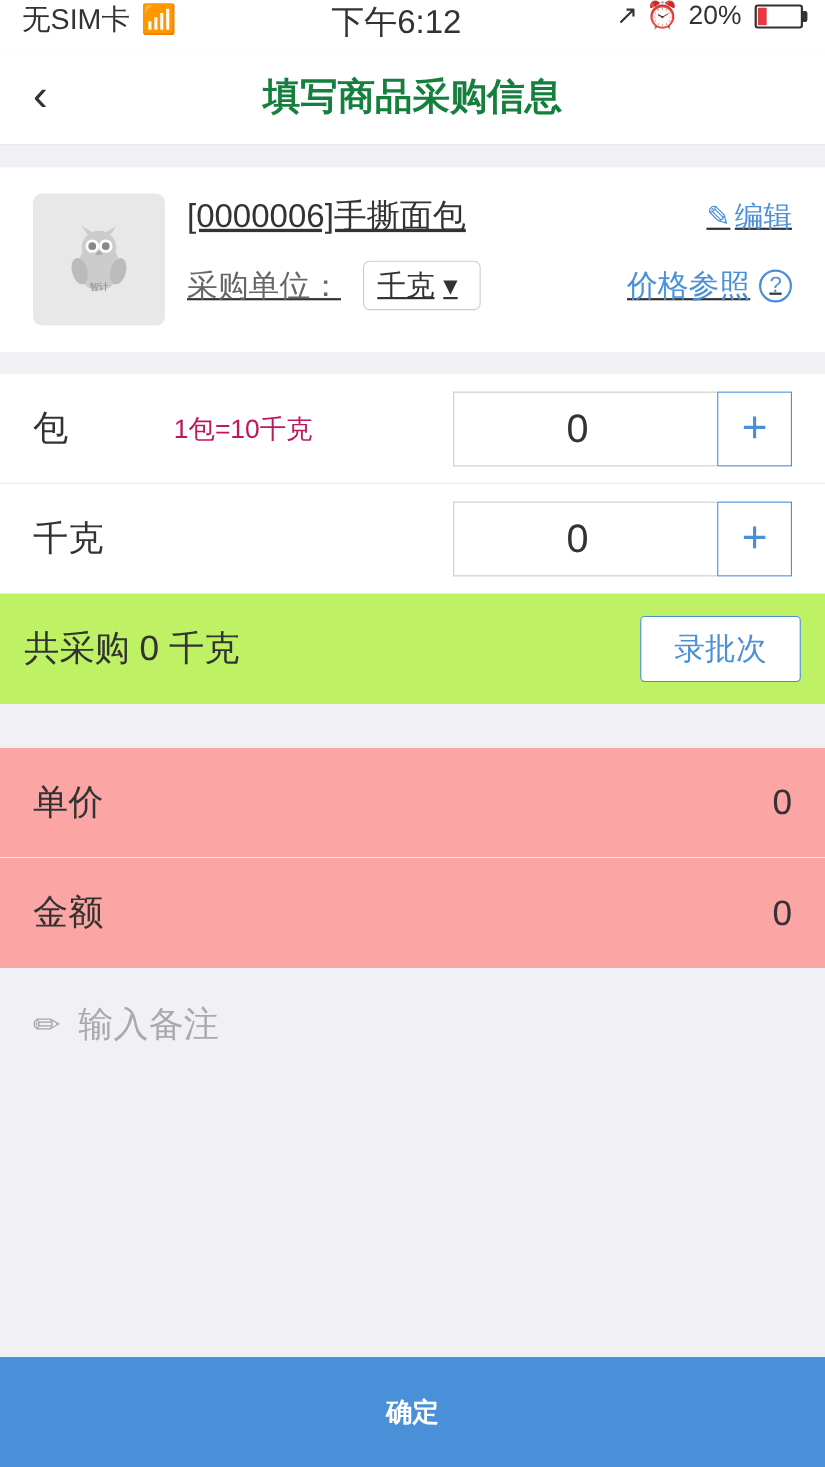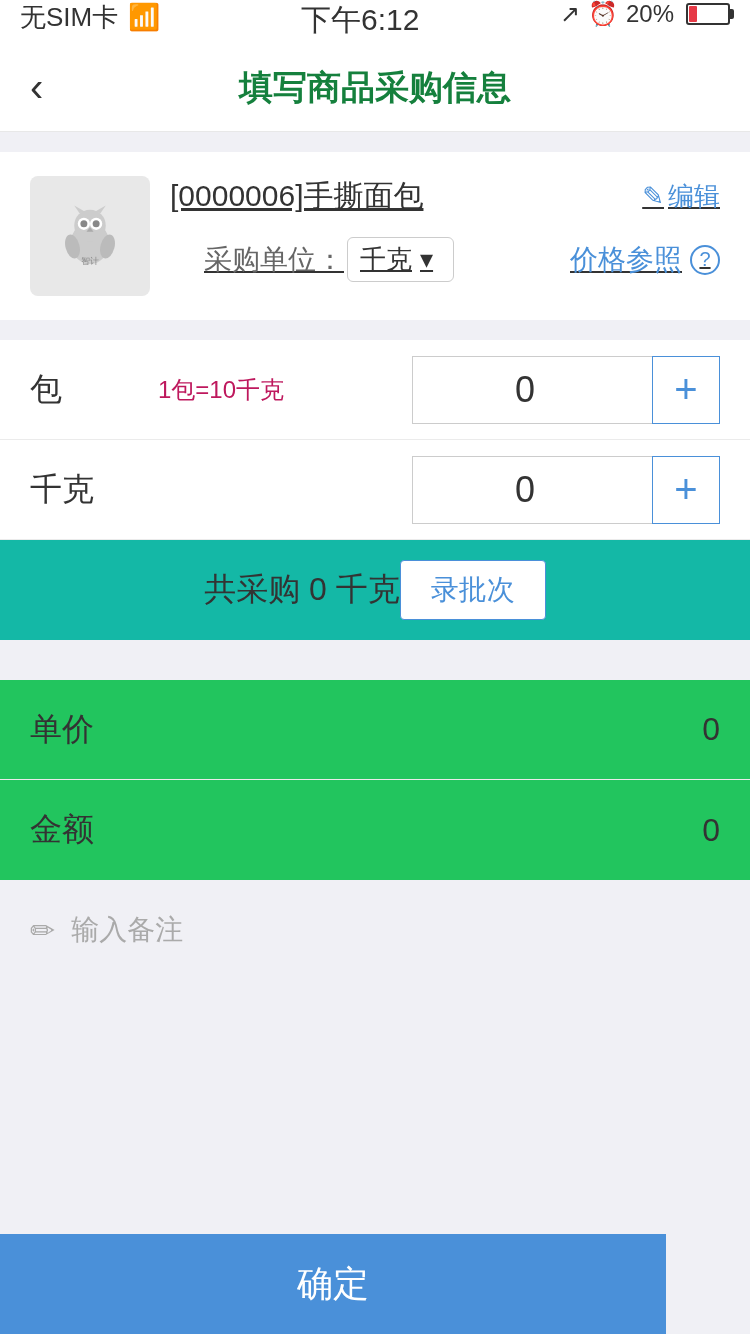--- a/index.html
+++ b/index.html
@@ -127,22 +127,21 @@
       color: #4a90d9;
       font-size: 26px;
       display: flex;
       align-items: center;
       gap: 4px;
       cursor: pointer;
     }
     .purchase-unit-row {
       display: flex;
       align-items: center;
-      gap: 3px;
-      margin-left: 34px;
+      gap: 20px;
     }
     .purchase-unit-label { font-size: 28px; color: #666; }
     .unit-select {
       border: 1px solid #ccc;
       border-radius: 6px;
       padding: 4px 20px 4px 12px;
       font-size: 26px;
       color: #333;
       background: #fff;
       position: relative;
@@ -222,44 +221,44 @@
       color: #4a90d9;
       font-size: 40px;
       display: flex;
       align-items: center;
       justify-content: center;
       cursor: pointer;
     }
 
     
     .summary-row {
-      background: #14b8a6;
-      display: flex;
-      align-items: center;
-      justify-content: center;
+      background: #bef264;
+      display: flex;
+      align-items: center;
+      justify-content: space-between;
       padding: 0 22px;
       height: 100px;
     }
     .summary-text {
       font-size: 32px;
       color: #333;
     }
     .batch-btn {
       border: 1px solid #4a90d9;
       color: #4a90d9;
       background: #fff;
       padding: 10px 30px;
       font-size: 28px;
       cursor: pointer;
       border-radius: 4px;
     }
 
     
     .price-section {
-      background: #22c55e;
+      background: #fca5a5;
       margin-top: 20px;
     }
     .price-row {
       display: flex;
       align-items: center;
       justify-content: space-between;
       padding: 0 30px;
       height: 100px;
       border-bottom: 1px solid #ebebeb;
     }
@@ -271,44 +270,45 @@
     .notes-section {
       background: #f0f0f5;
       margin-top: 0;
       padding: 30px 30px;
       display: flex;
       align-items: center;
       gap: 16px;
       min-height: 100px;
     }
     .notes-icon { color: #aaa; font-size: 30px; }
-    .notes-placeholder { font-size: 28px; color: #aaa; }
+    .notes-placeholder { font-size: 32px; color: #aaa; }
 
     
     .content-area {
       background: #f0f0f5;
       flex: 1;
       min-height: 300px;
     }
 
     
     .confirm-btn {
       position: fixed;
       bottom: 0;
       left: 0;
-      width: 666px;
+      width: 750px;
       height: 100px;
       background: #4a90d9;
       color: #fff;
-      font-size: 36px;
+      font-size: 24px;
       border: none;
       cursor: pointer;
       display: flex;
       align-items: center;
       justify-content: center;
+      font-weight: bold;
     }
 
     .wifi-icon { font-size: 26px; }
   </style>
 </head>
 <body>
 
 <div class="status-bar">
   <div class="status-left">
     <span>无SIM卡</span>

